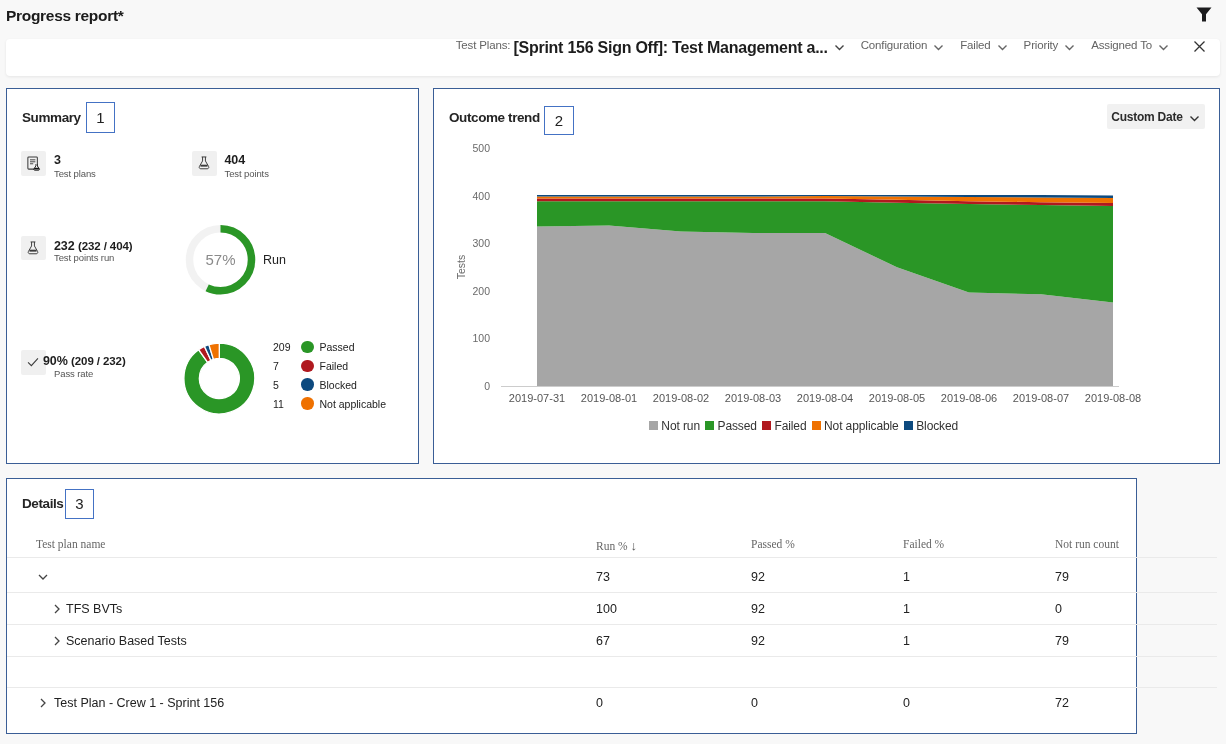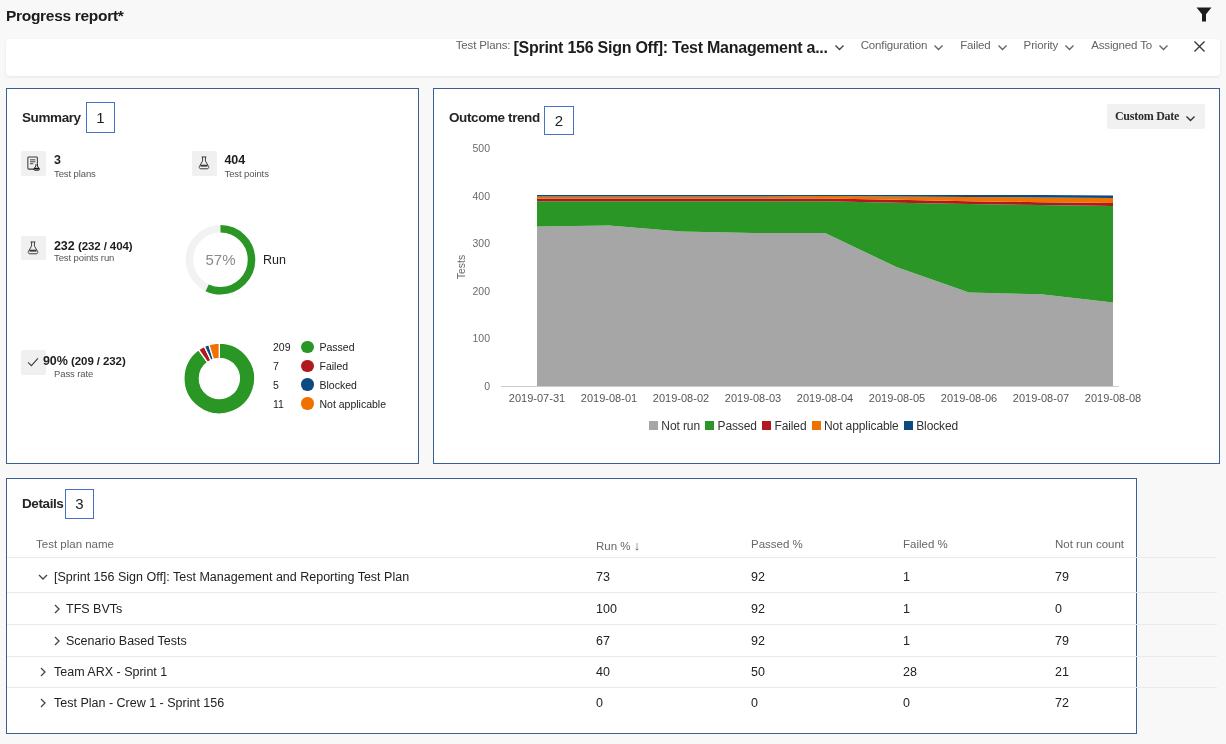--- a/index.html
+++ b/index.html
@@ -16,28 +16,28 @@
 .card-outcome { left:433px; top:88px; width:787px; height:376px; }
 .card-details { left:6px; top:478px; width:1131px; height:256px; }
 .h2 { position:absolute; font-size:13.5px; font-weight:bold; color:#252525; letter-spacing:-0.4px; }
 .nbox { position:absolute; background:#fff; border:1.4px solid #4472c4; display:flex; align-items:center; justify-content:center; font-size:15px; color:#222; }
 .icbox { position:absolute; width:24.5px; height:24.5px; background:#f0f0f0; border-radius:2px; display:flex; align-items:center; justify-content:center; }
 .statnum { position:absolute; font-size:12.5px; font-weight:bold; color:#1e1e1e; letter-spacing:-0.1px; }
 .statnum span.paren { font-weight:bold; font-size:11.5px; }
 .statlab { position:absolute; font-size:9.5px; color:#555; letter-spacing:-0.1px; }
 .ax { font-size:10.5px; fill:#6a6a6a; }
 .axd { font-size:11px; fill:#555; }
-.cd-btn { position:absolute; left:673px; top:15px; width:98px; height:25px; background:#f1f1f1; border-radius:2px; display:flex; align-items:center; justify-content:center; font-size:12px; font-weight:bold; color:#2b2b2b; letter-spacing:-0.25px;font-family:Liberation Serif, serif; }
+.cd-btn { position:absolute; left:673px; top:15px; width:98px; height:25px; background:#f1f1f1; border-radius:2px; display:flex; align-items:center; justify-content:center; font-size:12px; font-weight:bold; color:#2b2b2b; letter-spacing:-0.25px; }
 .leg { position:absolute; left:-24px; top:329.5px; width:787px; display:flex; justify-content:center; font-size:12px; letter-spacing:-0.1px; color:#333; }
 .li { display:flex; align-items:center; margin:0 2.5px; }
 .sq { width:9.5px; height:9.5px; display:inline-block; margin-right:3px; }
 .slrow { position:absolute; left:266px; height:14px; font-size:10.5px; color:#222; display:flex; align-items:center; }
 .sln { display:inline-block; width:24px; }
 .sldot { width:12.5px; height:12.5px; border-radius:50%; display:inline-block; margin:0 6px 0 4px; }
-.thead { position:absolute; font-size:11.5px; color:#666; }
+.thead { position:absolute; font-size:11.5px; color:#666;font-family:Liberation Serif, serif; }
 .trow { position:absolute; left:0; width:1210px; height:32px; font-size:12.5px; color:#222; }
 .tch { position:absolute; top:10px; }
 .tn { position:absolute; top:9px; }
 .tv { position:absolute; top:9px; }
 .sep { position:absolute; left:0px; width:1210px; height:1px; background:#eaeaea; }
 </style></head>
 <body>
 <div class="page">
   <div class="title">Progress report*</div>
   <div class="funnel"><svg width="16" height="15" viewBox="0 0 16 15">
@@ -194,21 +194,20 @@
     <div class="nbox" style="left:58px;top:9.5px;width:29px;height:30px;">3</div>
     <div class="thead" style="left:29px;top:59px;">Test plan name</div>
     <div class="thead" style="left:589px;top:59px;">Run % <span style="font-size:13px;color:#555">↓</span></div>
     <div class="thead" style="left:744px;top:59px;">Passed %</div>
     <div class="thead" style="left:896px;top:59px;">Failed %</div>
     <div class="thead" style="left:1048px;top:59px;">Not run count</div>
     <div class="trow" style="top:81.5px">
         <span class="tch" style="left:30px"><svg width="12" height="12" viewBox="0 0 12 12">
             <path d="M2 4l4 4 4-4" fill="none" stroke="#444" stroke-width="1.3"></path>
           </svg></span>
-        <span class="tn" style="left:47px">[Sprint 156 Sign Off]: Test Management and Reporting Test Plan</span>
         <span class="tv" style="left:589px">73</span>
         <span class="tv" style="left:744px">92</span>
         <span class="tv" style="left:896px">1</span>
         <span class="tv" style="left:1048px">79</span>
       </div>
       <div class="trow" style="top:113.5px">
         <span class="tch" style="left:44px"><svg width="12" height="12" viewBox="0 0 12 12">
             <path d="M4 2l4 4-4 4" fill="none" stroke="#444" stroke-width="1.3"></path>
           </svg></span>
         <span class="tn" style="left:59px">TFS BVTs</span>
@@ -220,30 +219,20 @@
       <div class="trow" style="top:146px">
         <span class="tch" style="left:44px"><svg width="12" height="12" viewBox="0 0 12 12">
             <path d="M4 2l4 4-4 4" fill="none" stroke="#444" stroke-width="1.3"></path>
           </svg></span>
         <span class="tn" style="left:59px">Scenario Based Tests</span>
         <span class="tv" style="left:589px">67</span>
         <span class="tv" style="left:744px">92</span>
         <span class="tv" style="left:896px">1</span>
         <span class="tv" style="left:1048px">79</span>
       </div>
-      <div class="trow" style="top:176.5px">
-        <span class="tch" style="left:30px"><svg width="12" height="12" viewBox="0 0 12 12">
-            <path d="M4 2l4 4-4 4" fill="none" stroke="#444" stroke-width="1.3"></path>
-          </svg></span>
-        <span class="tn" style="left:47px">Team ARX - Sprint 1</span>
-        <span class="tv" style="left:589px">40</span>
-        <span class="tv" style="left:744px">50</span>
-        <span class="tv" style="left:896px">28</span>
-        <span class="tv" style="left:1048px">21</span>
-      </div>
       <div class="trow" style="top:208px">
         <span class="tch" style="left:30px"><svg width="12" height="12" viewBox="0 0 12 12">
             <path d="M4 2l4 4-4 4" fill="none" stroke="#444" stroke-width="1.3"></path>
           </svg></span>
         <span class="tn" style="left:47px">Test Plan - Crew 1 - Sprint 156</span>
         <span class="tv" style="left:589px">0</span>
         <span class="tv" style="left:744px">0</span>
         <span class="tv" style="left:896px">0</span>
         <span class="tv" style="left:1048px">72</span>
       </div>

